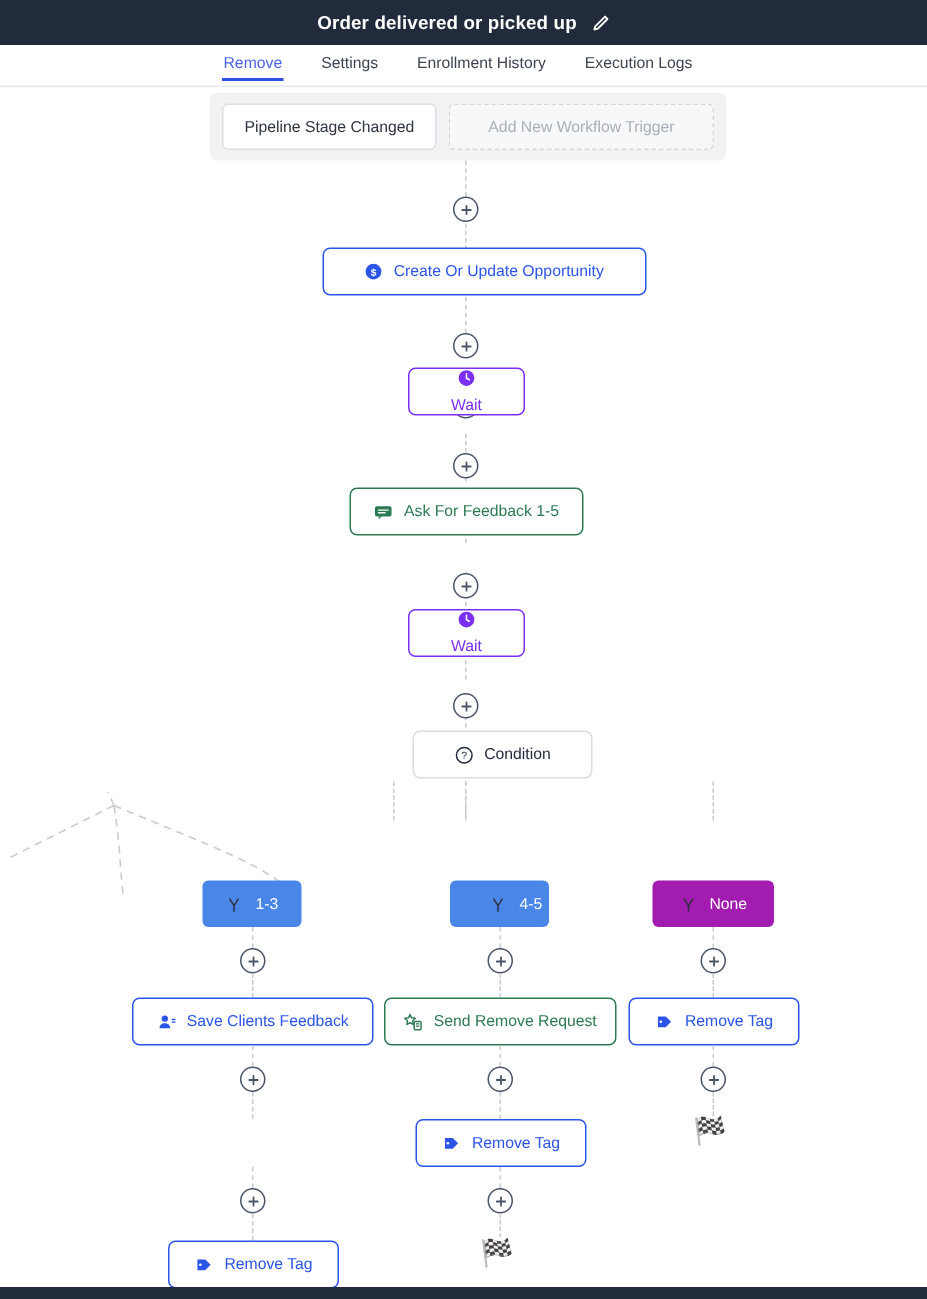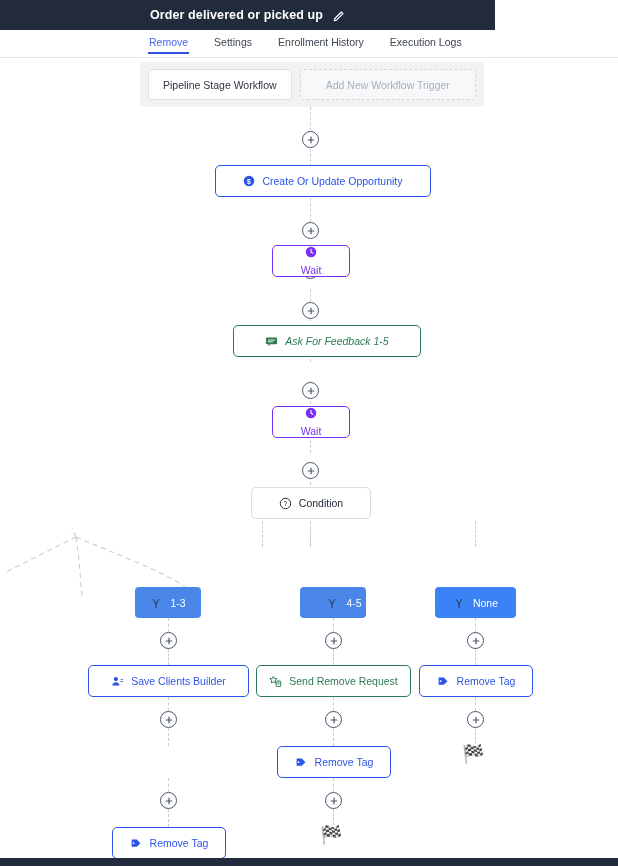--- a/index.html
+++ b/index.html
@@ -6,21 +6,21 @@
   html, body {
     width: 618px; height: 866px;
     font-family: "Liberation Sans", sans-serif;
     background: #ffffff;
     overflow: hidden;
   }
   #app { position: relative; width: 618px; height: 866px; background:#fff; }
 
   
   .titlebar {
-    position: absolute; top:0; left:0; width:495px; height:30px;
+    position: absolute; top:0; left:0; width:618px; height:30px;
     background:#222b3c;
     display:flex; align-items:center; justify-content:center; gap:9px;
   }
   .titlebar-text { color:#ffffff; font-size:12.5px; font-weight:bold; letter-spacing:.1px; }
   .pencil-icon { width:13px; height:13px; display:block; }
 
   
   .tabbar {
     position:absolute; top:30px; left:0; width:618px; height:28px;
     background:#ffffff;
@@ -71,32 +71,32 @@
   
   .node {
     position:absolute; height:32px; border-radius:5px; background:#ffffff;
     display:flex; align-items:center; justify-content:center; gap:7px;
     font-size:10.5px; cursor:pointer; white-space:nowrap; padding:0 14px;
   }
   .node .label { line-height:1; }
   .node.blue   { border:1.4px solid #2b54e8; color:#2b54e8; }
   .node.purple { border:1.4px solid #7b2ff2; color:#7b2ff2;flex-direction:column; }
   .node.green  { border:1.4px solid #2c7a52; color:#2c7a52; }
-  .node.gray   { border:1px solid #d9dce1; color:#222b3c; }
+  .node.gray   { border:1px solid #d9dce1; color:#222b3c;margin-left:24px; }
   .node .ico { display:flex; align-items:center; }
   .node .ico svg { display:block; }
 
   
   .pill {
     position:absolute; height:31px; border-radius:4px;
     display:flex; align-items:center; justify-content:center; gap:8px;
     font-size:10.5px; color:#ffffff; cursor:pointer; white-space:nowrap; padding:0 14px;
   }
   .pill.blue { background:#4a86e8; }
-  .pill.red  { background:#3b82f6; }
+  .pill.red  { background:#a21caf; }
   .pill .ico svg { display:block; }
 
   
   .endflag {
     position:absolute; font-size:18px; line-height:1; user-select:none;
   }
 
   
   .fan { position:absolute; left:0; top:0; width:618px; height:800px; pointer-events:none; }
 
@@ -122,21 +122,21 @@
   <div class="tabbar">
     <div class="tab active">Remove</div>
     <div class="tab">Settings</div>
     <div class="tab">Enrollment History</div>
     <div class="tab">Execution Logs</div>
   </div>
 
   <div class="canvas">
 
     <div class="trigger-panel">
-      <div class="trigger-card">Pipeline Stage Workflow</div>
+      <div class="trigger-card">Pipeline Stage Changed</div>
       <div class="trigger-add">Add New Workflow Trigger</div>
     </div>
 
     <div class="vline" style="left:310px; top:49px;  height:24px;"></div>
     <div class="vline" style="left:310px; top:91px;  height:32px;"></div>
     <div class="vline" style="left:310px; top:140px; height:24px;"></div>
     <div class="vline" style="left:310px; top:188px; height:24px;"></div>
     <div class="vline" style="left:310px; top:231px; height:32px;"></div>
     <div class="vline" style="left:310px; top:280px; height:24px;"></div>
     <div class="vline" style="left:310px; top:323px; height:33px;"></div>
@@ -188,21 +188,21 @@
     <div class="node purple" style="left:272px; top:187px; width:78px;">
       <span class="ico">
         <svg viewBox="0 0 16 16" width="12" height="12">
             <circle cx="8" cy="8" r="7" fill="#7b2ff2"></circle>
             <path d="M8 4.2v4l2.4 1.4" stroke="#fff" stroke-width="1.4" fill="none" stroke-linecap="round"></path>
           </svg>
       </span>
       <span class="label">Wait</span>
     </div>
 
-    <div class="node green" style="left:233px; top:267px; width:188px;font-style:italic;">
+    <div class="node green" style="left:233px; top:267px; width:156px;">
       <span class="ico">
         <svg viewBox="0 0 16 16" width="13" height="13">
             <rect x="1.2" y="3" width="13.6" height="8.4" rx="1.6" fill="#2c7a52"></rect>
             <path d="M4.5 11.4l-.6 2.4 3.2-2.4z" fill="#2c7a52"></path>
             <path d="M4 6.2h8M4 8.4h5.5" stroke="#fff" stroke-width="1.1" stroke-linecap="round"></path>
           </svg>
       </span>
       <span class="label">Ask For Feedback 1-5</span>
     </div>
 
@@ -257,21 +257,21 @@
 
     <div class="node blue" style="left:88px; top:607px; width:161px;">
       <span class="ico">
         <svg viewBox="0 0 16 16" width="13" height="13" fill="#2b54e8">
             <circle cx="6" cy="5" r="2.6"></circle>
             <path d="M1.6 13c0-2.5 2-4.1 4.4-4.1s4.4 1.6 4.4 4.1z"></path>
             <rect x="11.6" y="5.2" width="3.2" height="1.1" rx=".5"></rect>
             <rect x="11.6" y="7.4" width="3.2" height="1.1" rx=".5"></rect>
           </svg>
       </span>
-      <span class="label">Save Clients Builder</span>
+      <span class="label">Save Clients Feedback</span>
     </div>
 
     <div class="vline" style="left:168px; top:639px; height:14px;"></div>
     <div class="plus" style="left:160px; top:653px;">
       <svg viewBox="0 0 10 10" width="8" height="8" stroke="#4a5568" stroke-width="1.5" stroke-linecap="round">
           <path d="M5 1.5v7M1.5 5h7"></path>
         </svg>
     </div>
     <div class="vline" style="left:168px; top:670px; height:18px;"></div>
 

